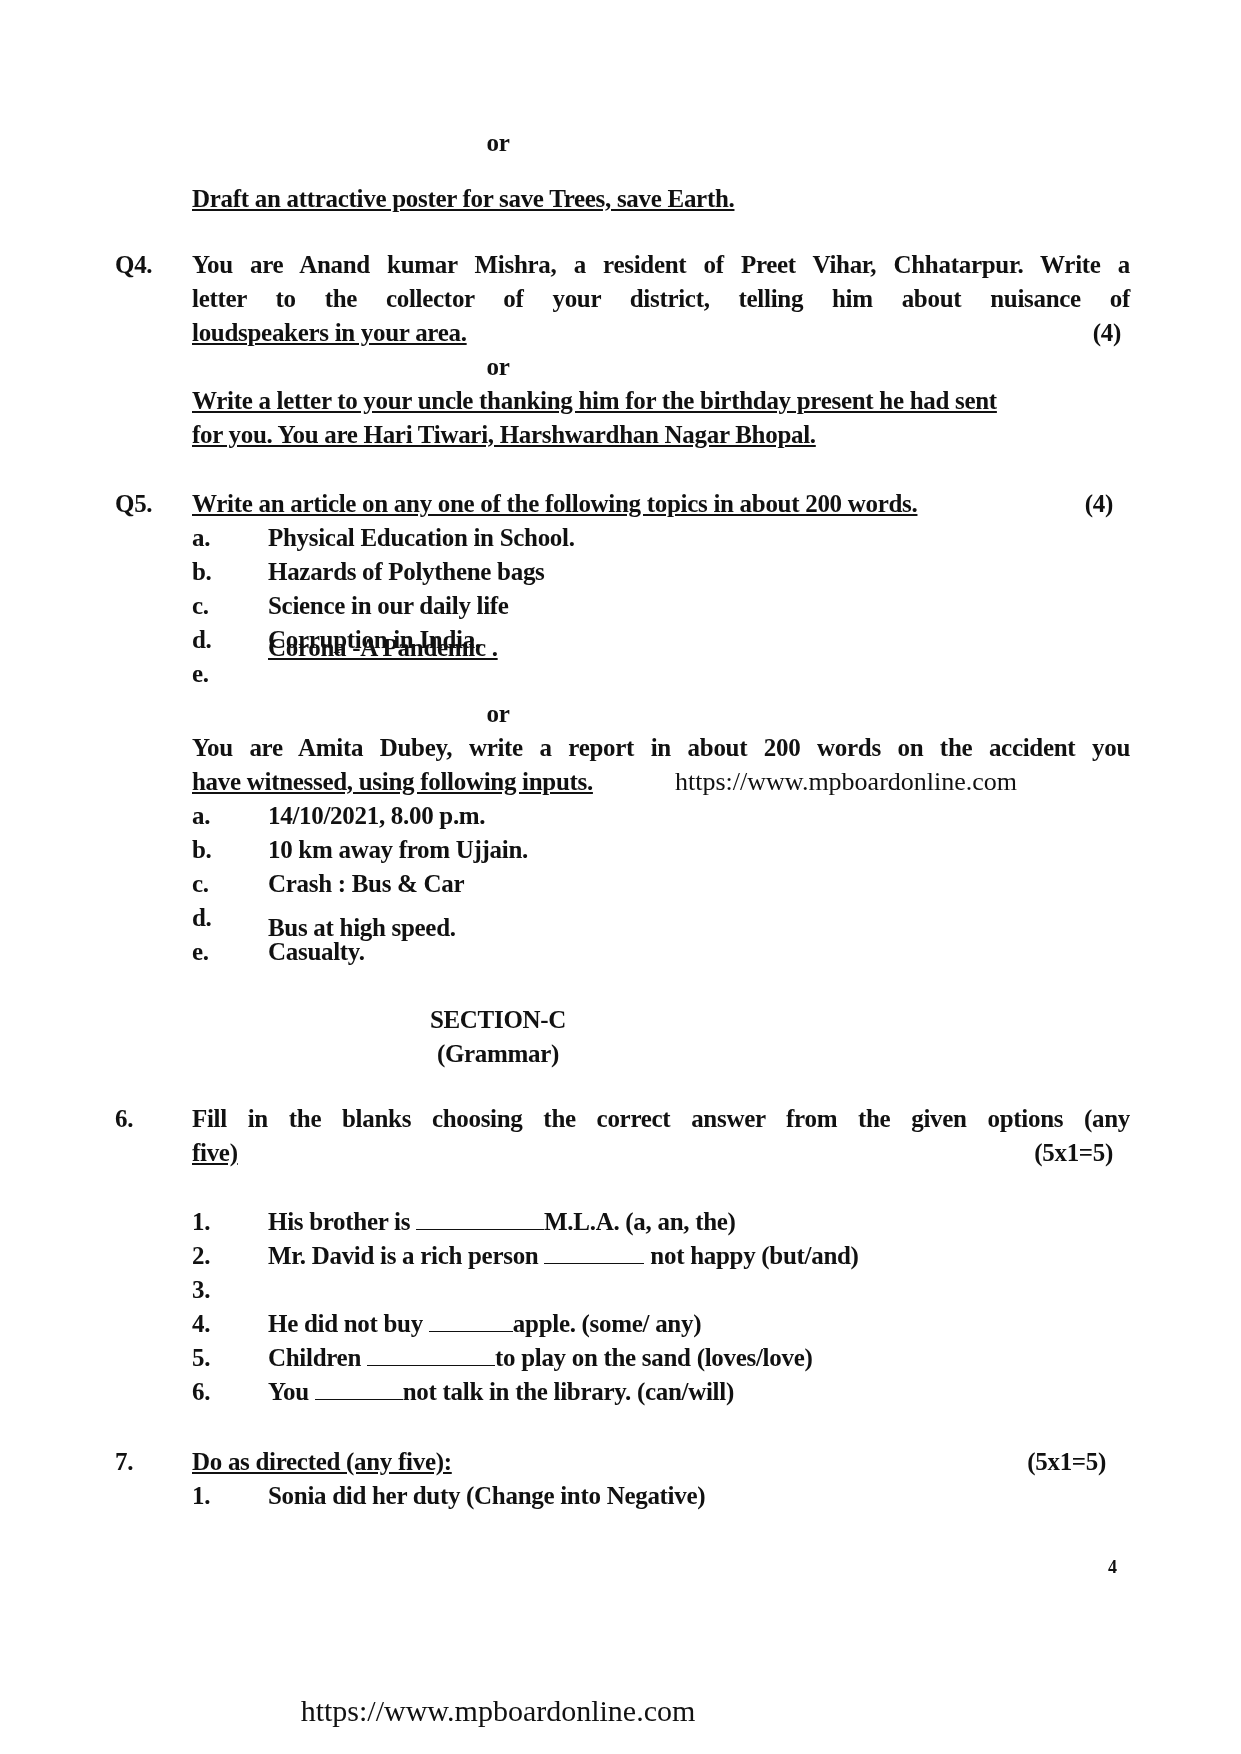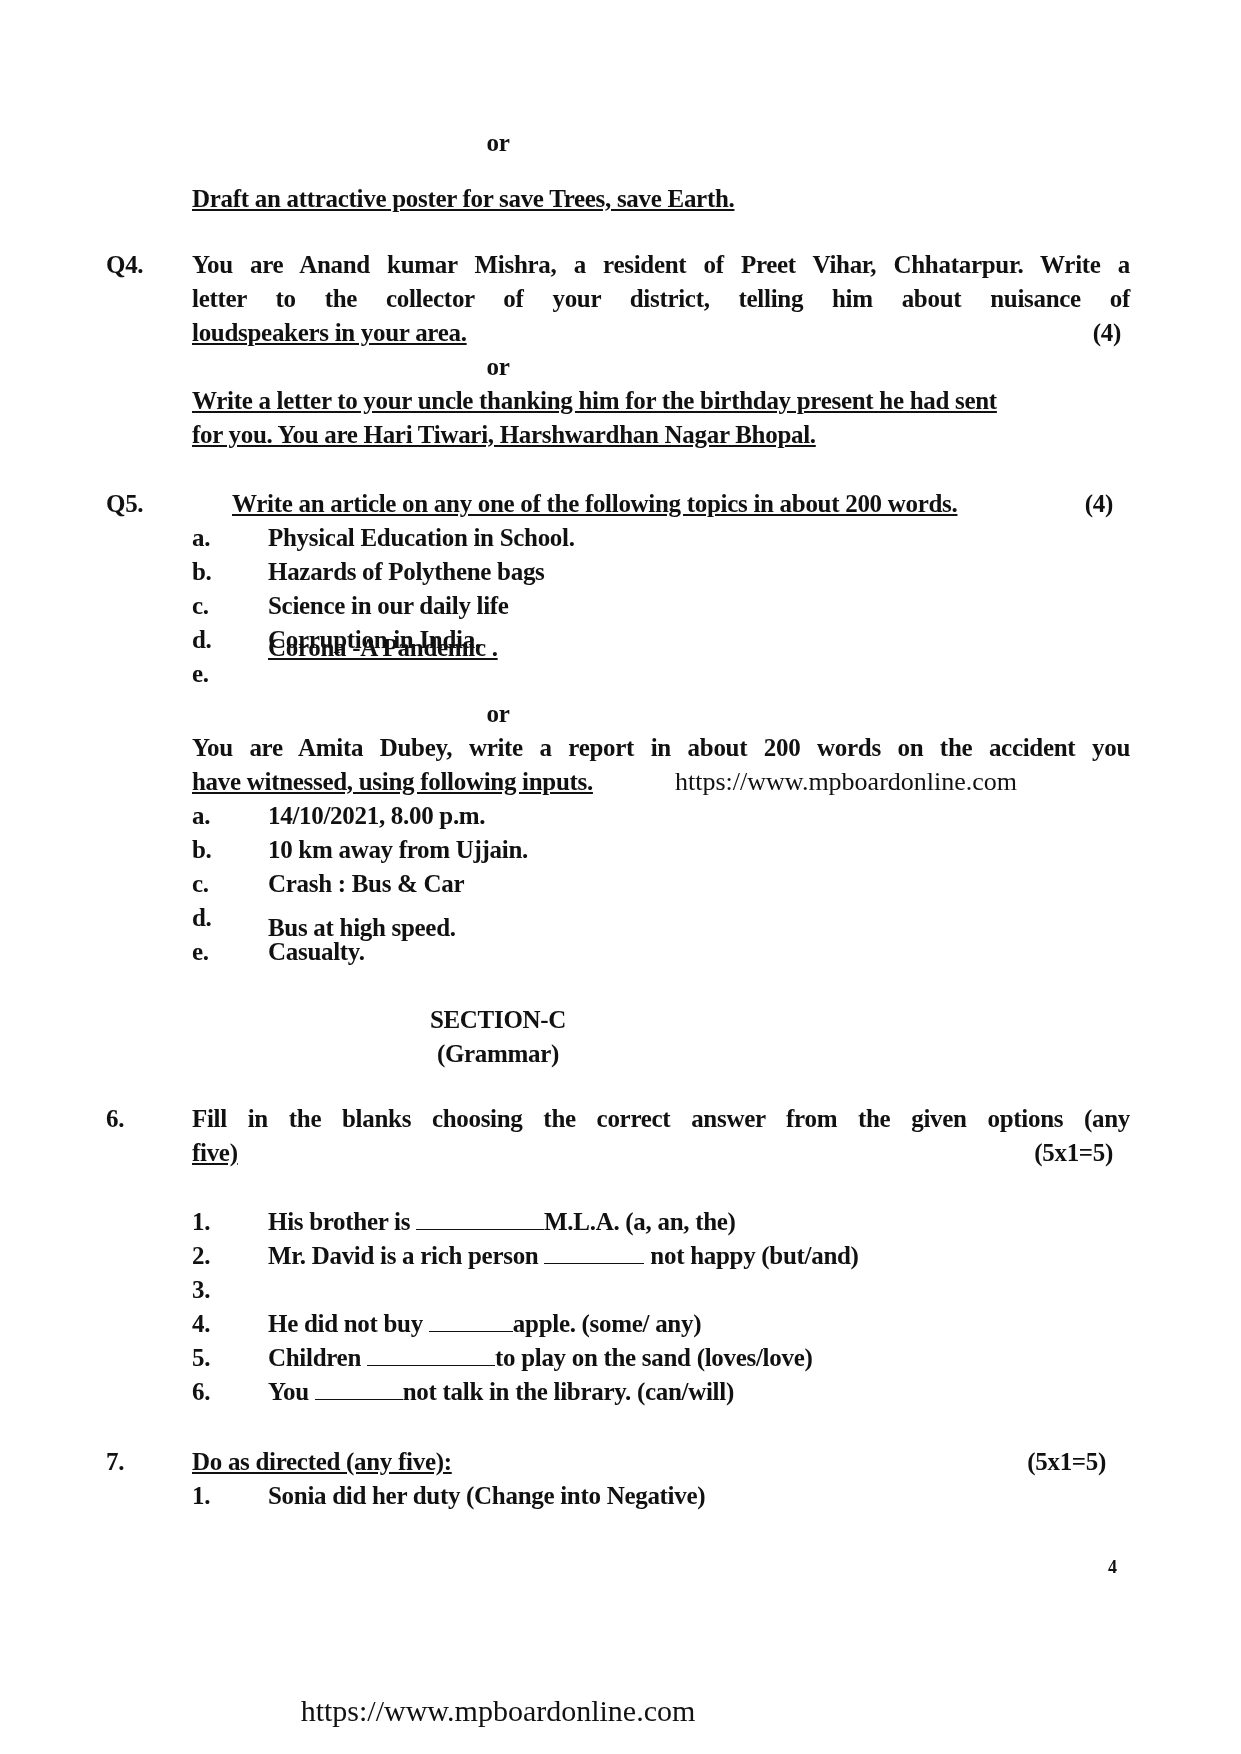--- a/index.html
+++ b/index.html
@@ -4,21 +4,21 @@
 <style>
   html, body { margin: 0; padding: 0; background: #ffffff; }
   body {
     width: 1241px; height: 1754px; position: relative; overflow: hidden;
     font-family: "Liberation Serif", "DejaVu Serif", serif;
     color: #111111;
   }
   .page { position: absolute; left: 0; top: 0; width: 1241px; height: 1754px; }
   .t { position: absolute; font-size: 25px; line-height: 34px; white-space: nowrap; font-weight: bold; letter-spacing: -0.3px; }
   .center { left: 0; width: 996px; text-align: center; }
-  .qnum { left: 106px; }
+  .qnum { left: 115px; }
   .body { left: 192px; text-decoration: underline; }
   .right { right: 120px; text-align: right; }
   .just { left: 192px; width: 938px; text-align: justify; text-align-last: justify; white-space: normal; }
   .lbl { left: 192px; }
   .itm { left: 268px; }
   .url { position: absolute; font-weight: normal; font-size: 26px; font-family: "Liberation Serif", serif; }
   .blank { display: inline-block; border-bottom: 1.5px solid #111; height: 22px; vertical-align: baseline; }
 </style>
 </head>
 <body>
@@ -31,21 +31,21 @@
   <div class="t qnum" style="top:248px;">Q4.</div>
   <div class="t just" style="top:248px;">You are Anand kumar Mishra, a resident of Preet Vihar, Chhatarpur. Write a</div>
   <div class="t just" style="top:282px;">letter to the collector of your district, telling him about nuisance of</div>
   <div class="t body" style="top:316px;">loudspeakers in your area.</div>
   <div class="t right" style="top:316px;">(4)</div>
   <div class="t center" style="top:350px;">or</div>
   <div class="t body" style="top:384px;">Write a letter to your uncle thanking him for the birthday present he had sent</div>
   <div class="t body" style="top:418px;">for you. You are Hari Tiwari, Harshwardhan Nagar Bhopal.</div>
 
   <div class="t qnum" style="top:487px;">Q5.</div>
-  <div class="t body" style="top:487px;margin-left:40px;">Write an article on any one of the following topics in about 200 words.</div>
+  <div class="t body" style="top:487px;">Write an article on any one of the following topics in about 200 words.</div>
   <div class="t right" style="top:487px; right:128px;">(4)</div>
 
   <div class="t lbl" style="top:521px;">a.</div>
   <div class="t itm" style="top:521px;">Physical Education in School.</div>
   <div class="t lbl" style="top:555px;">b.</div>
   <div class="t itm" style="top:555px;">Hazards of Polythene bags</div>
   <div class="t lbl" style="top:589px;">c.</div>
   <div class="t itm" style="top:589px;">Science in our daily life</div>
   <div class="t lbl" style="top:623px;">d.</div>
   <div class="t itm" style="top:623px;">Corruption in India.</div>

